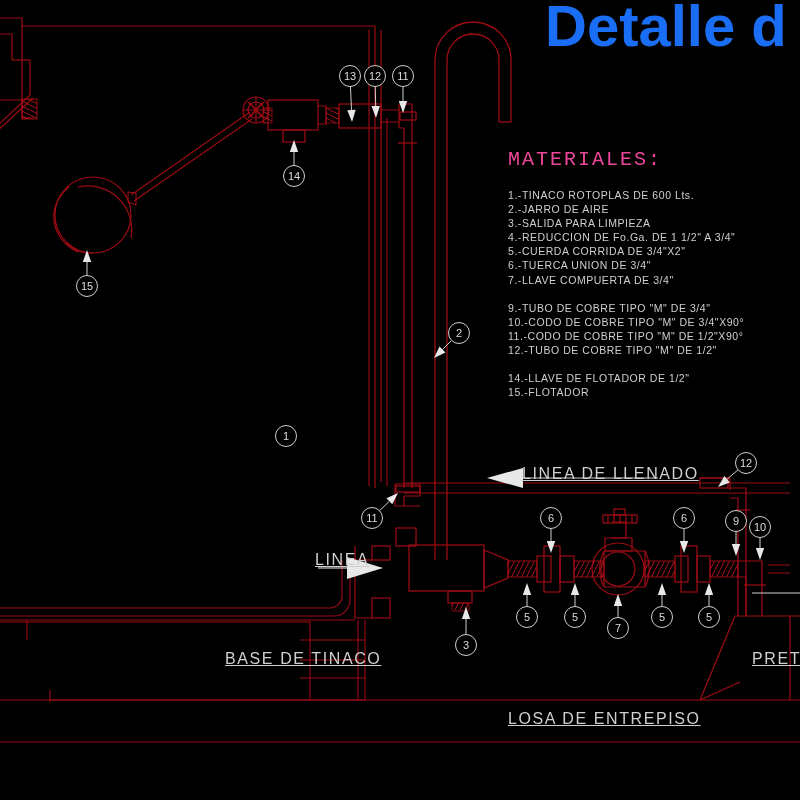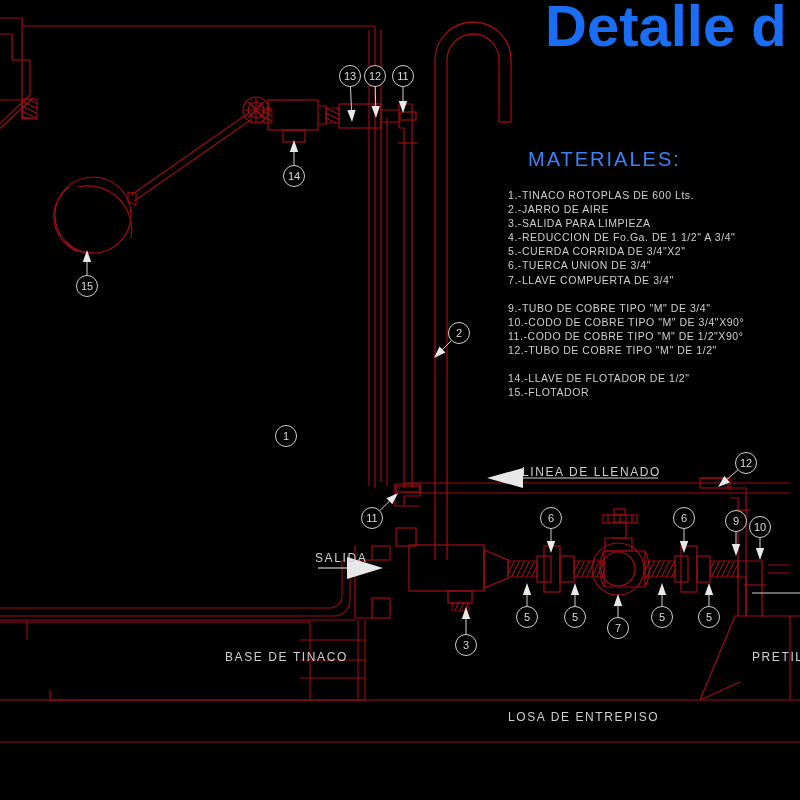--- a/index.html
+++ b/index.html
@@ -3,28 +3,28 @@
 <meta charset="utf-8">
 <style>
   html,body{margin:0;padding:0;background:#000;}
   body{width:800px;height:800px;overflow:hidden;font-family:"Liberation Sans",sans-serif;}
   #stage{position:relative;width:800px;height:800px;background:#000000;overflow:hidden;}
   #cad{position:absolute;left:0;top:0;width:800px;height:800px;}
   .ttl{position:absolute;color:#1a6ef5;font-family:"Liberation Sans",sans-serif;
        font-weight:bold;font-size:58px;letter-spacing:0px;line-height:64px;white-space:nowrap;}
   #title-1{left:545px;top:-6px;}
   #title-2{left:545px;top:58px;}
-  .matshead{position:absolute;left:528px;top:148px;color:#3b82f6;
-       font-family:Liberation Sans, sans-serif;font-size:20px;letter-spacing:2.0px;white-space:nowrap;}
+  .matshead{position:absolute;left:508px;top:148px;color:#ec4899;
+       font-family:Liberation Mono, monospace;font-size:20px;letter-spacing:2.0px;white-space:nowrap;}
   #mats{position:absolute;left:508px;top:188px;width:300px;}
   .mline{color:#cfcfcf;font-family:"Liberation Sans",sans-serif;font-size:10.5px;
        letter-spacing:0.55px;line-height:14.1px;white-space:nowrap;}
   .mline.gap{height:14px;}
   .lbl{position:absolute;color:#cfcfcf;font-family:"Liberation Sans",sans-serif;
-       font-size:12px;letter-spacing:1.6px;white-space:nowrap;}
+       font-size:16px;letter-spacing:1.6px;white-space:nowrap;text-decoration:underline;}
   #lbl-salida{left:315px;top:551px;}
   #lbl-llenado{left:522px;top:465px;}
   #lbl-base{left:225px;top:650px;}
   #lbl-losa{left:508px;top:710px;}
   #lbl-pretil{left:752px;top:650px;text-align:center;}
 </style>
 </head>
 <body>
 
 <div id="stage">
@@ -355,18 +355,18 @@
       <div class="mline gap"></div>
       <div class="mline">9.-TUBO DE COBRE TIPO "M" DE 3/4"</div>
       <div class="mline">10.-CODO DE COBRE TIPO "M" DE 3/4"X90°</div>
       <div class="mline">11.-CODO DE COBRE TIPO "M" DE 1/2"X90°</div>
       <div class="mline">12.-TUBO DE COBRE TIPO "M" DE 1/2"</div>
       <div class="mline gap"></div>
       <div class="mline">14.-LLAVE DE FLOTADOR DE 1/2"</div>
       <div class="mline">15.-FLOTADOR</div>
     </div>
 
-  <div class="lbl" id="lbl-salida">SALIDA</div>
+  <div class="lbl" id="lbl-salida">LINEA</div>
   <div class="lbl" id="lbl-llenado">LINEA DE LLENADO</div>
   <div class="lbl" id="lbl-base">BASE DE TINACO</div>
   <div class="lbl" id="lbl-losa">LOSA DE ENTREPISO</div>
   <div class="lbl" id="lbl-pretil">PRETIL</div>
 </div>
 
 </body></html>

